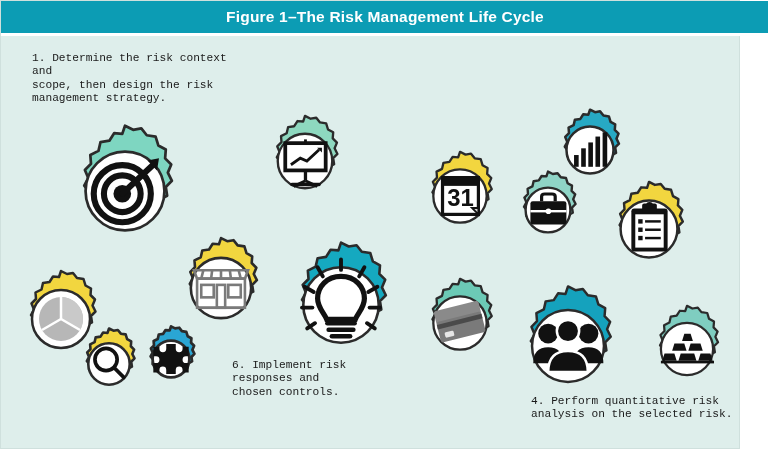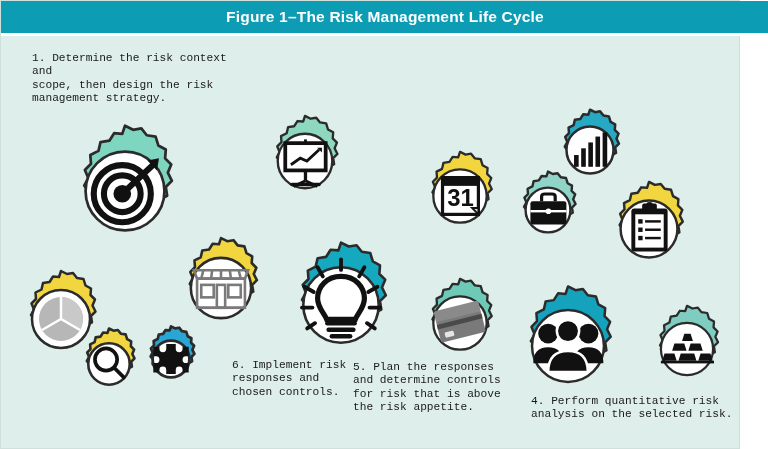--- a/index.html
+++ b/index.html
@@ -306,24 +306,20 @@
 
     <div class="label" style="left:31px;top:16px;width:215px;"><span>1.</span> <span>Determine the risk context and
 scope, then design the risk
 management strategy.</span></div>
 
 
 
     <div class="label" style="left:530px;top:359px;width:222px;"><span>4.</span> <span>Perform quantitative risk
 analysis on the selected risk.</span></div>
 
-    <div class="label" style="left:352px;top:325px;width:160px;"><span>5.</span> <span>Plan the responses
-and determine controls
-for risk that is above
-the risk appetite.</span></div>
 
     <div class="label" style="left:231px;top:297px;width:140px;margin-top:26px;"><span>6.</span> <span>Implement risk
 responses and
 chosen controls.</span></div>
 
 
   </div>
 </div>
 
 </body></html>

